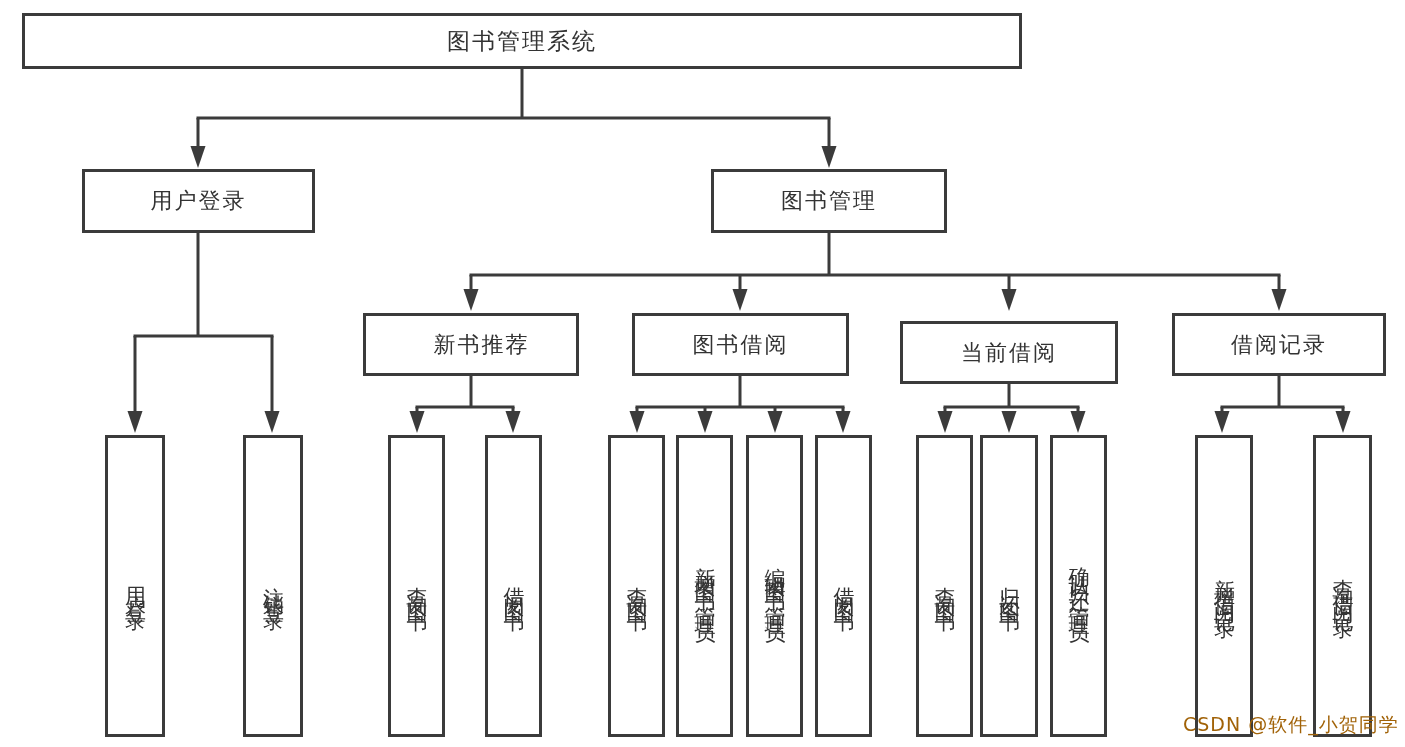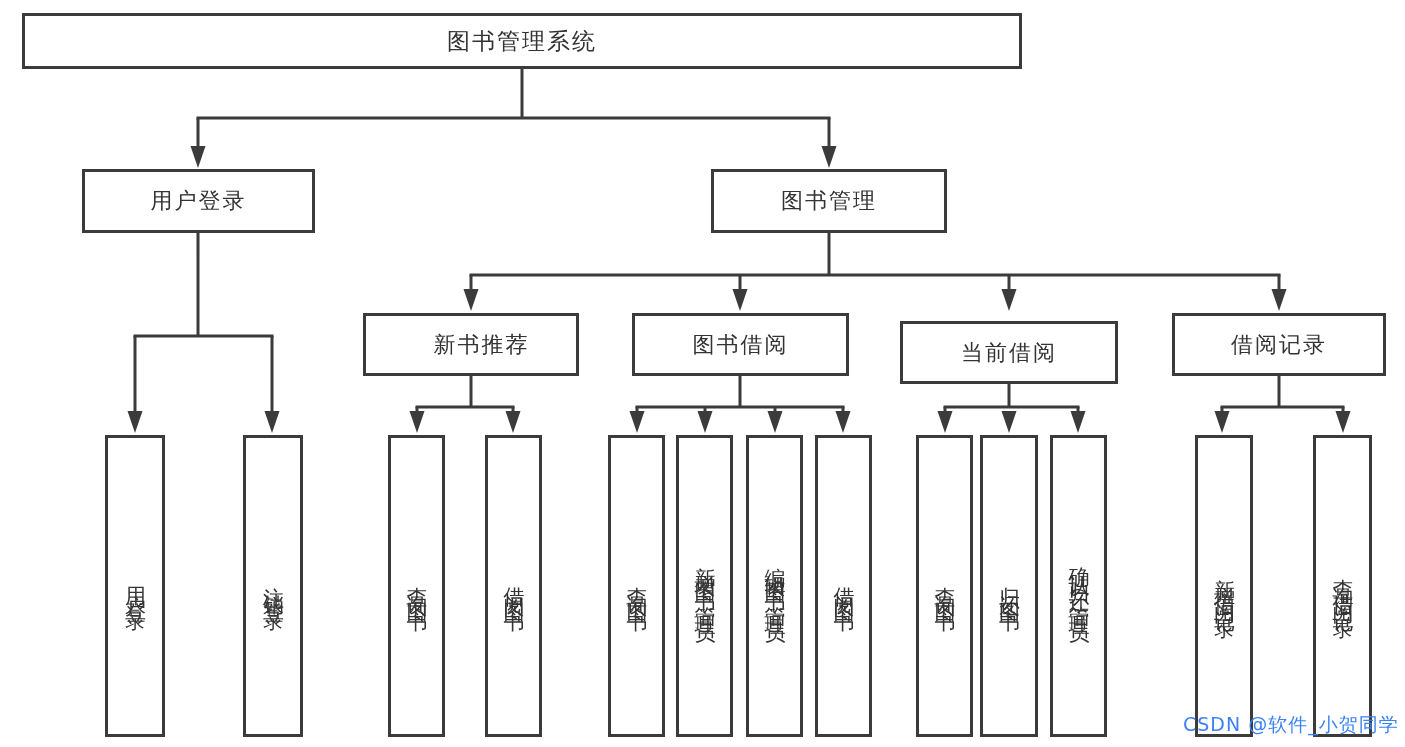--- a/index.html
+++ b/index.html
@@ -39,21 +39,21 @@
     text-orientation:mixed;
     letter-spacing:8px;
     line-height:1;
   }
   .watermark{
     position:absolute;
     left:1183px;top:712px;
     width:215px;
     text-align:right;
     font-size:19px;
-    color:#3b82f6;
+    color:#a16207;
     letter-spacing:1px;
     z-index:3;
     white-space:nowrap;
   }
 </style>
 </head>
 <body>
 
 <div id="canvas">
 

